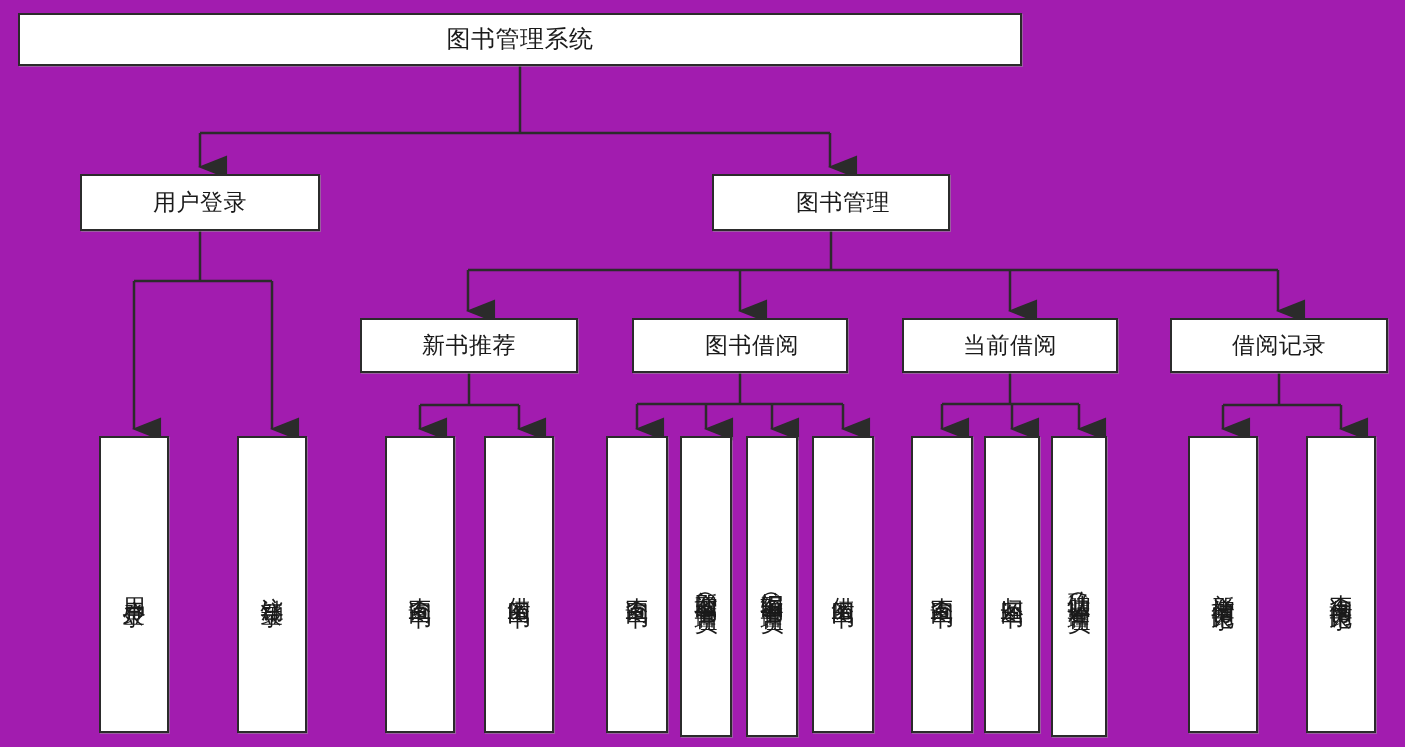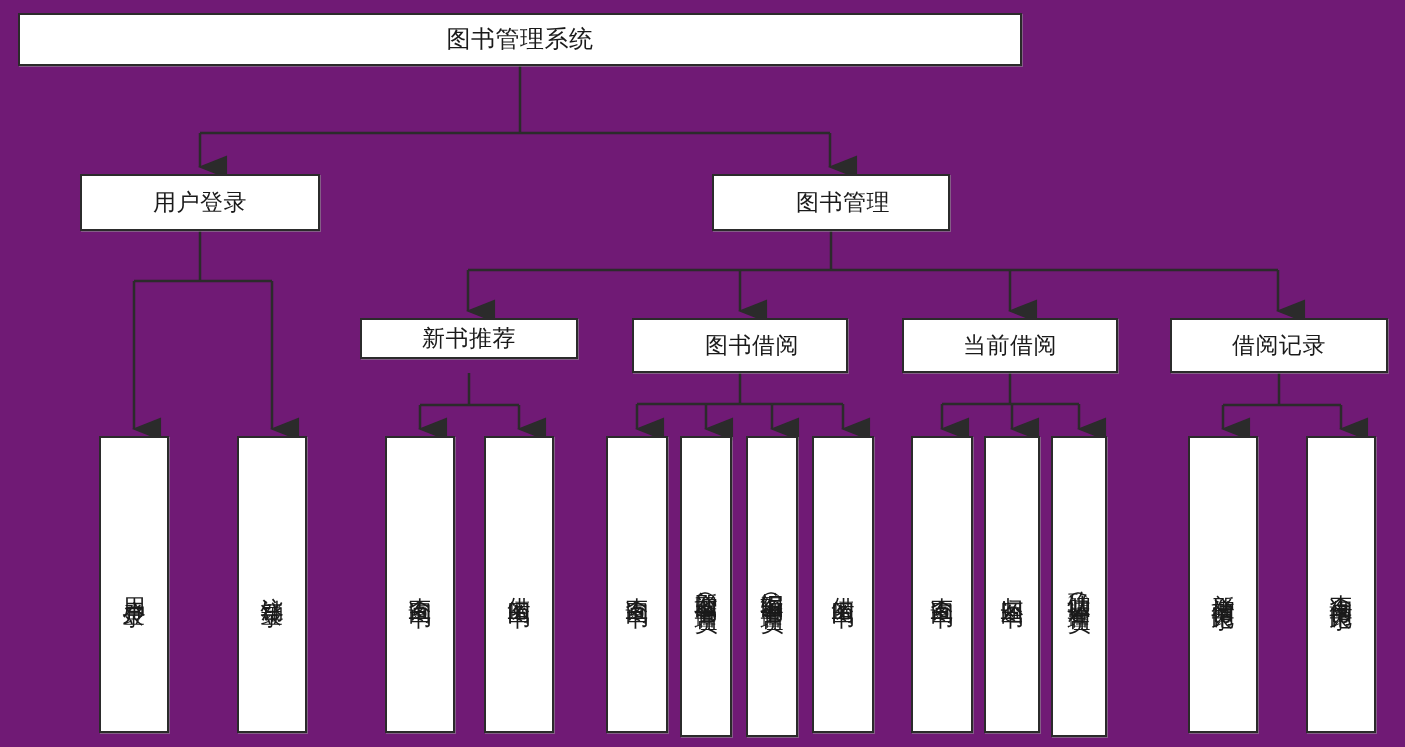--- a/index.html
+++ b/index.html
@@ -7,21 +7,21 @@
     padding: 0;
     background: #ffffff;
   }
   body {
     font-family: "Liberation Sans", "DejaVu Sans", sans-serif;
   }
   #canvas {
     position: relative;
     width: 1405px;
     height: 747px;
-    background: #701a75;
+    background: #a21caf;
     overflow: hidden;
   }
   #edges {
     position: absolute;
     left: 0;
     top: 0;
     width: 1405px;
     height: 747px;
     pointer-events: none;
   }
@@ -130,21 +130,21 @@
     <span class="label">图书管理系统</span>
   </div>
 
   <div class="node horizontal" style="left:80px; top:174px; width:240px; height:57px;">
     <span class="label">用户登录</span>
   </div>
   <div class="node horizontal" style="left:712px; top:174px; width:238px; height:57px;padding-left:24px;">
     <span class="label">图书管理</span>
   </div>
 
-  <div class="node horizontal" style="left:360px; top:318px; width:218px; height:41px;">
+  <div class="node horizontal" style="left:360px; top:318px; width:218px; height:55px;">
     <span class="label">新书推荐</span>
   </div>
   <div class="node horizontal" style="left:632px; top:318px; width:216px; height:55px;padding-left:24px;">
     <span class="label">图书借阅</span>
   </div>
   <div class="node horizontal" style="left:902px; top:318px; width:216px; height:55px;">
     <span class="label">当前借阅</span>
   </div>
   <div class="node horizontal" style="left:1170px; top:318px; width:218px; height:55px;">
     <span class="label">借阅记录</span>

